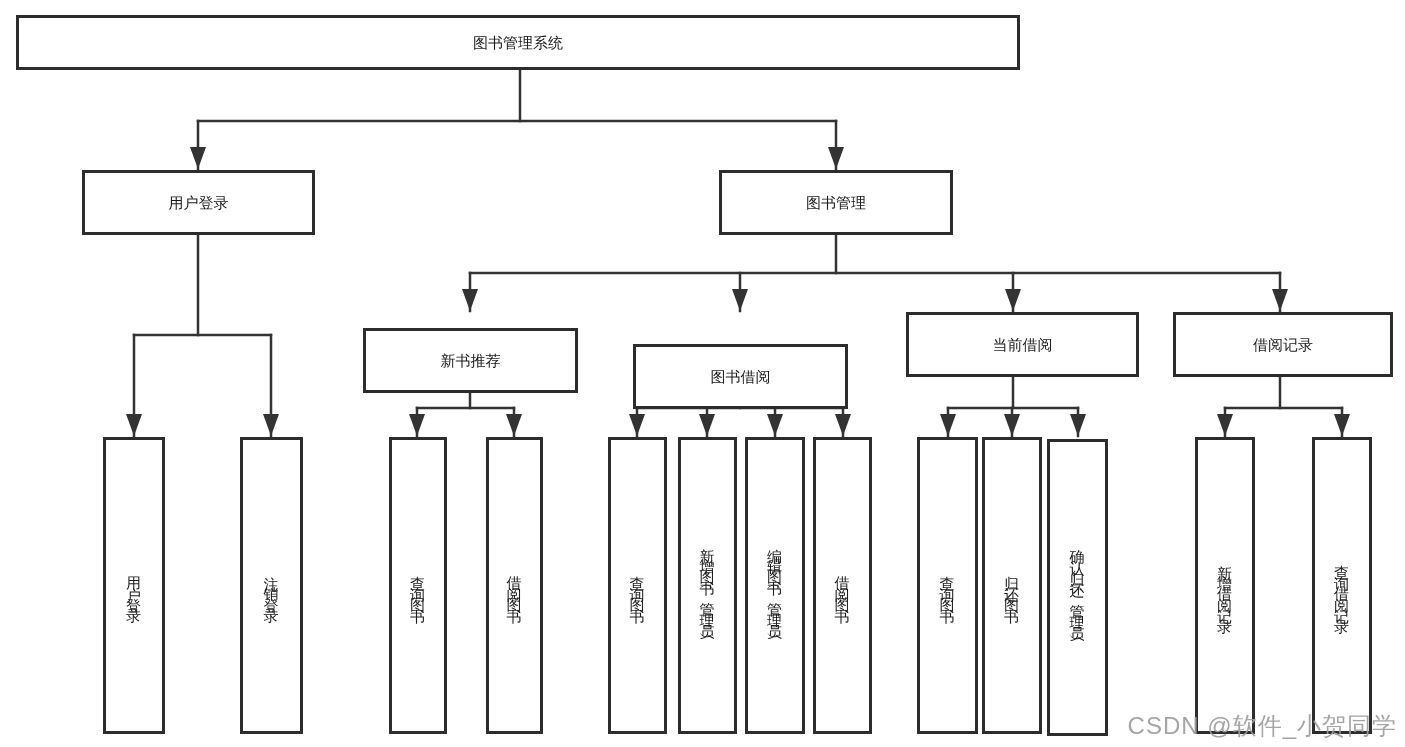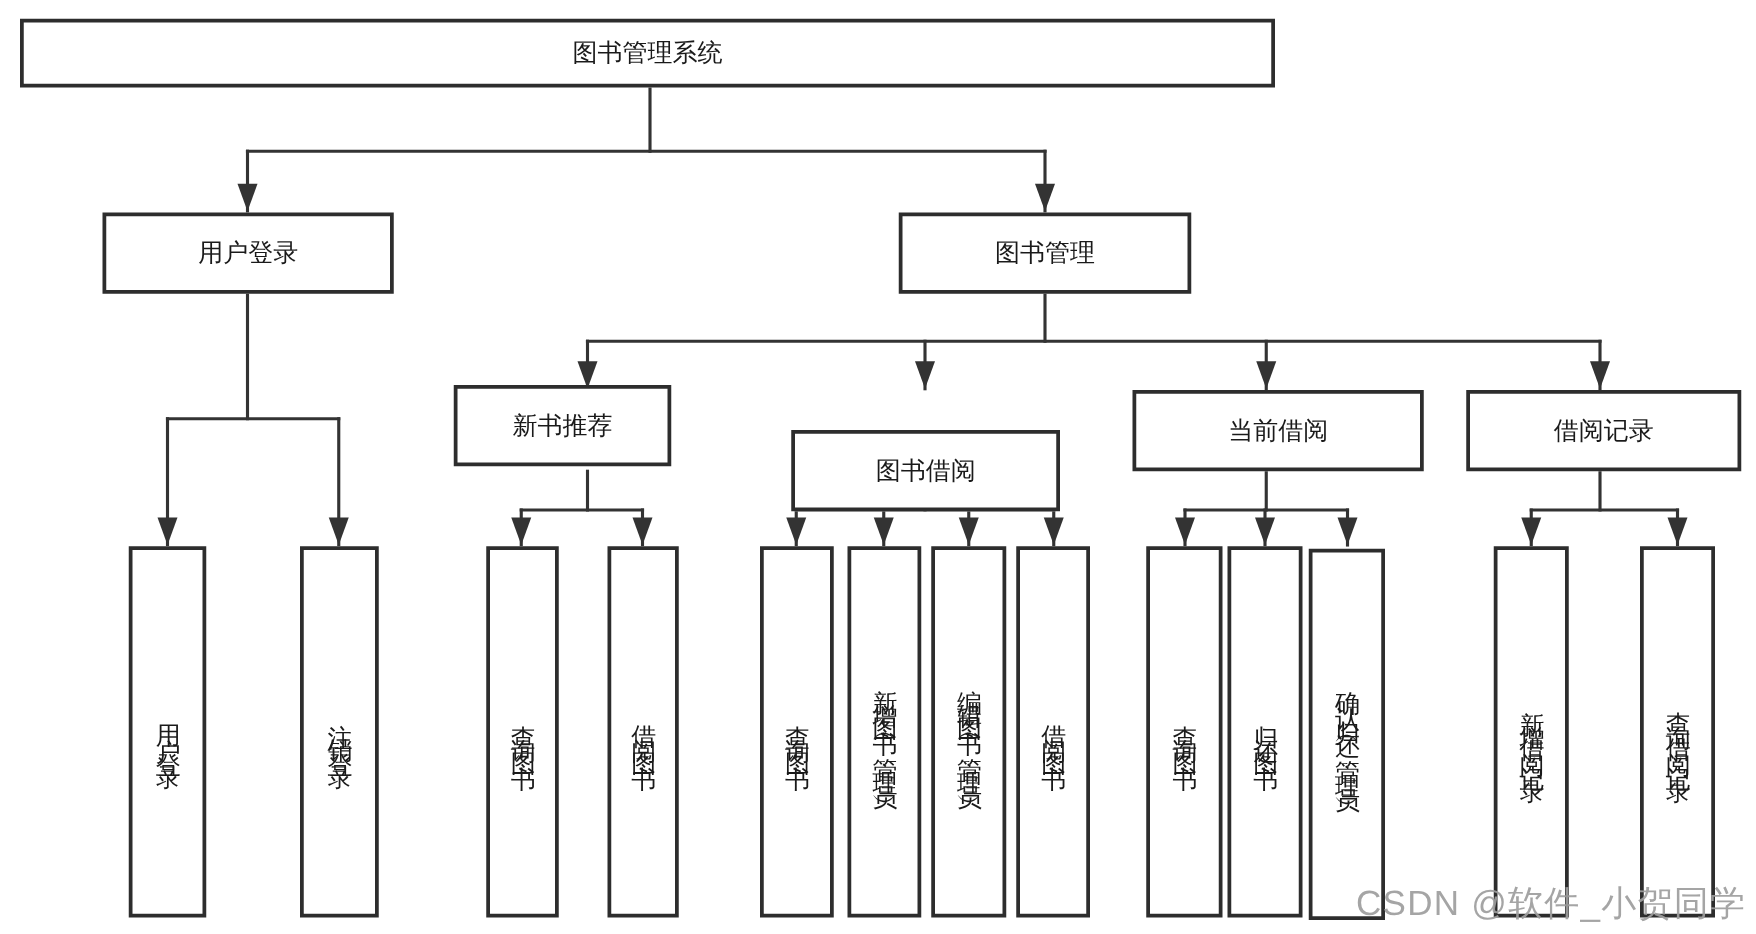--- a/index.html
+++ b/index.html
@@ -18,36 +18,36 @@
     width: 1405px; height: 747px;
   }
   .node {
     position: absolute;
     box-sizing: border-box;
     background: #ffffff;
     border: 3px solid #2d2d2d;
     display: flex;
     align-items: center;
     justify-content: center;
-    font-size: 20px;
+    font-size: 15px;
     line-height: 1;
     color: #1a1a1a;
     white-space: nowrap;
   }
   .leaf {
     writing-mode: vertical-rl;
     text-orientation: mixed;
     letter-spacing: 11px;
     white-space: normal;
   }
   .watermark {
     position: absolute;
     right: 8px;
     bottom: 5px;
-    font-size: 28px;
+    font-size: 24px;
     letter-spacing: 1px;
     color: #9e9e9e;
     opacity: 0.92;
     z-index: 5;
   }
 </style>
 </head>
 <body>
 
 <div class="stage">
@@ -100,21 +100,21 @@
       <path d="M1225 408 V436" marker-end="url(#arw)"></path>
       <path d="M1342 408 V436" marker-end="url(#arw)"></path>
     </g>
   </svg>
 
   <div class="node" style="left:16px; top:15px; width:1004px; height:55px;">图书管理系统</div>
 
   <div class="node" style="left:82px; top:170px; width:233px; height:65px;">用户登录</div>
   <div class="node" style="left:719px; top:170px; width:234px; height:65px;">图书管理</div>
 
-  <div class="node" style="left:363px; top:308px; width:174px; height:65px;">新书推荐</div>
+  <div class="node" style="left:363px; top:328px; width:215px; height:65px;">新书推荐</div>
   <div class="node" style="left:633px; top:312px; width:215px; height:65px;margin-top:32px;">图书借阅</div>
   <div class="node" style="left:906px; top:312px; width:233px; height:65px;">当前借阅</div>
   <div class="node" style="left:1173px; top:312px; width:220px; height:65px;">借阅记录</div>
 
   <div class="node leaf" style="left:103px; top:437px; width:62px; height:297px;">用户登录</div>
   <div class="node leaf" style="left:240px; top:437px; width:63px; height:297px;">注销登录</div>
 
   <div class="node leaf" style="left:389px; top:437px; width:58px; height:297px;">查询图书</div>
   <div class="node leaf" style="left:486px; top:437px; width:57px; height:297px;">借阅图书</div>
 

